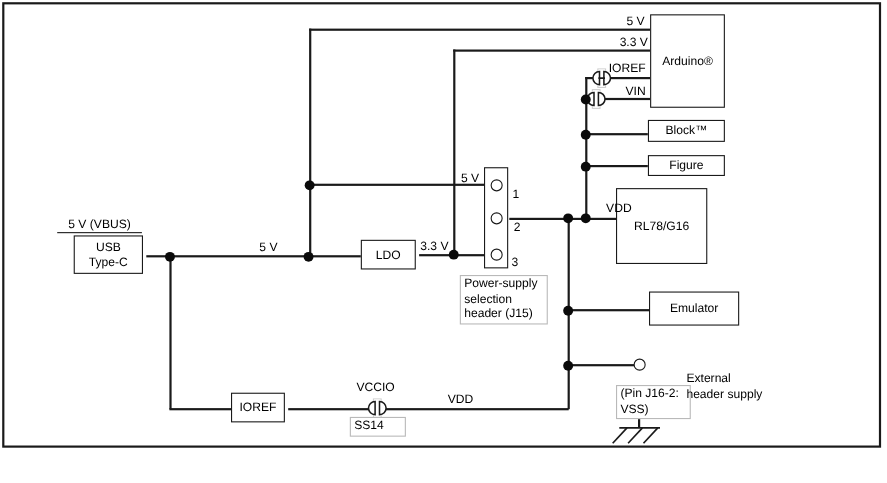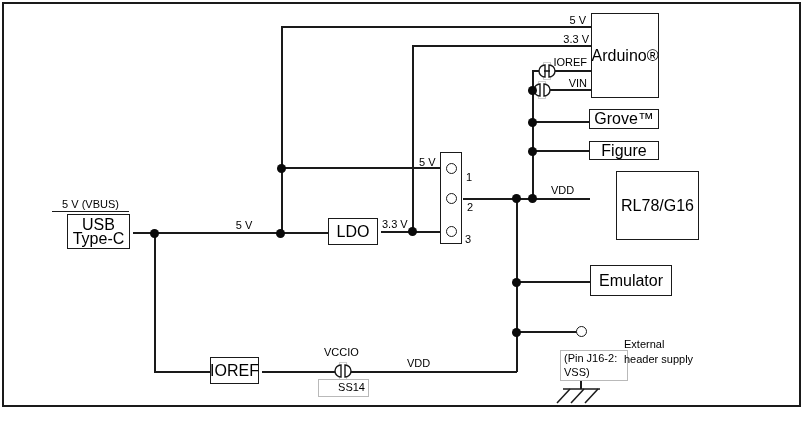--- a/index.html
+++ b/index.html
@@ -7,21 +7,21 @@
     position:relative;width:806px;height:439px;background:#ffffff;
     font-family:"Liberation Sans", sans-serif;color:#000;overflow:hidden;
   }
   .frame{position:absolute;left:2px;top:2px;width:795px;height:401px;border:2px solid #1a1a1a;}
   .w{position:absolute;height:1.5px;background:#1a1a1a;}
   .v{position:absolute;width:1.5px;background:#1a1a1a;}
   .dot{position:absolute;width:9px;height:9px;border-radius:50%;background:#0a0a0a;}
   .box{
     position:absolute;border:1.5px solid #1a1a1a;background:#fff;
     display:flex;align-items:center;justify-content:center;flex-direction:column;
-    font-size:16px;line-height:14px;text-align:center;
+    font-size:11px;line-height:14px;text-align:center;
   }
   .pin{position:absolute;width:9px;height:9px;border:1.5px solid #1a1a1a;border-radius:50%;background:#fff;}
   .graybox{
     position:absolute;border:1px solid #b9b9b9;background:#fff;
     font-size:11px;line-height:13.5px;padding:1px 3px;text-align:left;
   }
   .lbl{position:absolute;font-size:11px;line-height:12px;white-space:nowrap;}
   .lbl.r{text-align:right;}
   .underlined{border-bottom:1px solid #1a1a1a;text-align:center;padding-bottom:1px;}
   .caption{
@@ -103,52 +103,57 @@
   <div class="box" style="left:328px;top:218px;width:48px;height:25px">
     <span>LDO</span>
   </div>
   <div class="box" style="left:210px;top:357px;width:47px;height:25px">
     <span>IOREF</span>
   </div>
   <div class="box" style="left:591px;top:13px;width:66px;height:83px">
     <span>Arduino®</span>
   </div>
   <div class="box" style="left:589px;top:109px;width:68px;height:18px">
-    <span>Grove™</span>
+    <span>Block™</span>
   </div>
   <div class="box" style="left:589px;top:141px;width:68px;height:17px">
     <span>Figure</span>
   </div>
-  <div class="box" style="left:616px;top:171px;width:81px;height:67px">
+  <div class="box" style="left:560px;top:171px;width:81px;height:67px">
     <span>RL78/G16</span>
   </div>
   <div class="box" style="left:590px;top:265px;width:80px;height:29px">
     <span>Emulator</span>
   </div>
 
   <div class="box" style="left:440px;top:152px;width:20px;height:90px"></div>
   <div class="pin" style="left:446px;top:163px"></div>
   <div class="pin" style="left:446px;top:193px"></div>
   <div class="pin" style="left:446px;top:226px"></div>
   <div class="lbl" style="left:466px;top:171px">1</div>
   <div class="lbl" style="left:467px;top:201px">2</div>
   <div class="lbl" style="left:465px;top:233px">3</div>
+  <div class="graybox" style="left:418px;top:250px;width:72px">
+    <div>Power-supply</div>
+    <div>selection</div>
+    <div>header (J15)</div>
+  </div>
 
   <div class="pin" style="left:576px;top:326px"></div>
   <div class="pin" style="left:575px;top:354px"></div>
   <div class="graybox" style="left:560px;top:350px;width:60px">
     <div>(Pin J16-2:</div>
     <div>VSS)</div>
   </div>
   <div class="lbl" style="left:624px;top:337px;line-height:15px">
     <div>External</div>
     <div>header supply</div>
   </div>
 
-  <div class="graybox" style="left:318px;top:379px;width:43px;text-align:right">SS14</div>
+  <div class="graybox" style="left:318px;top:379px;width:43px;text-align:left">SS14</div>
 
   <div class="lbl" style="left:232px;top:219px;width:24px;text-align:center">5 V</div>
   <div class="lbl" style="left:419px;top:156px">5 V</div>
   <div class="lbl" style="left:382px;top:218px">3.3 V</div>
   <div class="lbl r" style="left:556px;top:14px;width:30px">5 V</div>
   <div class="lbl r" style="left:551px;top:33px;width:38px">3.3 V</div>
   <div class="lbl r" style="left:549px;top:56px;width:38px">IOREF</div>
   <div class="lbl r" style="left:564px;top:77px;width:23px">VIN</div>
   <div class="lbl" style="left:551px;top:184px">VDD</div>
   <div class="lbl" style="left:324px;top:346px">VCCIO</div>

